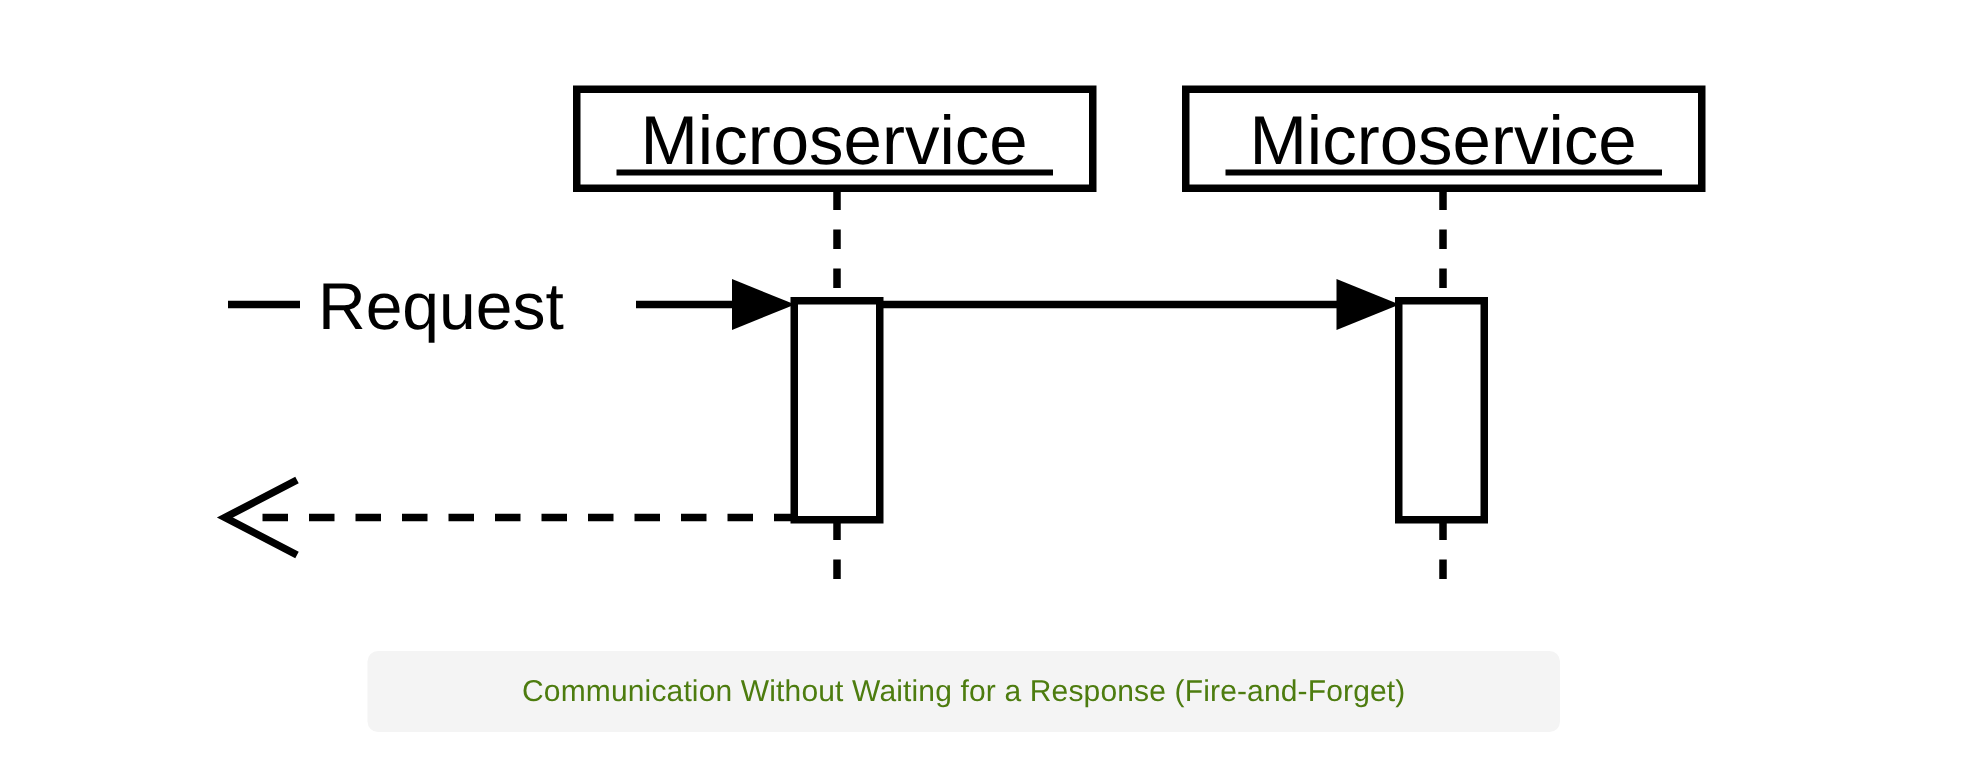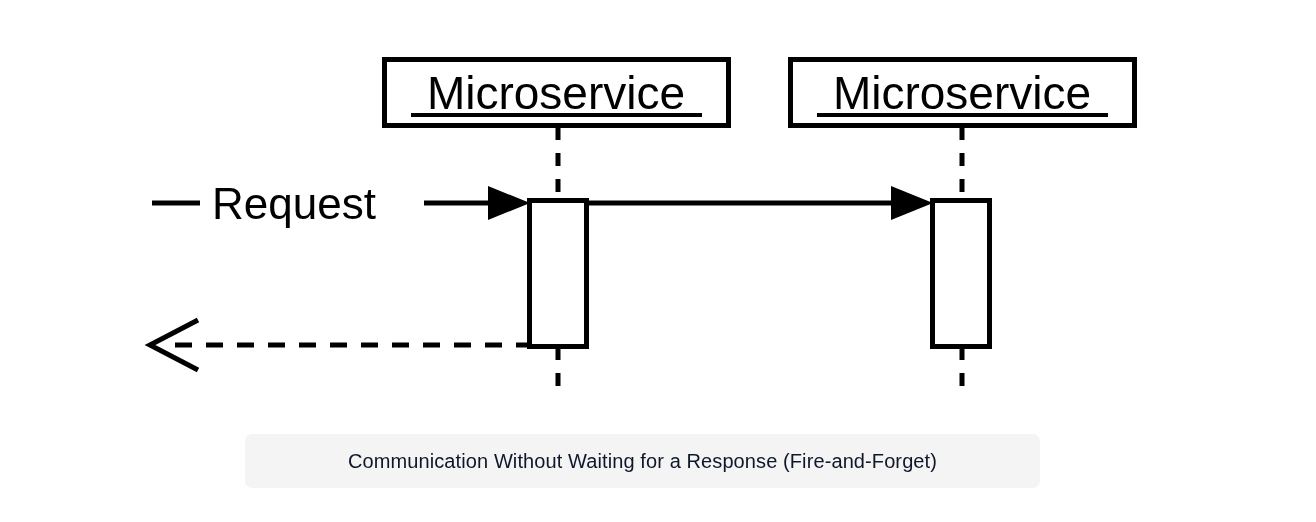--- a/index.html
+++ b/index.html
@@ -98,21 +98,21 @@
     background: #f4f4f4;
     border-radius: 7px;
     display: flex;
     align-items: center;
     justify-content: center;
     box-sizing: border-box;
   }
   .caption-text {
     font-family: "Liberation Sans", sans-serif;
     font-size: 20px;
-    color: #0f172a;
+    color: #4d7c0f;
     letter-spacing: 0.1px;
     white-space: nowrap;
   }
 </style>
 </head>
 <body>
 
 <div id="diagram-root">
 
   <svg class="diagram-canvas" viewBox="0 0 1316 522">

